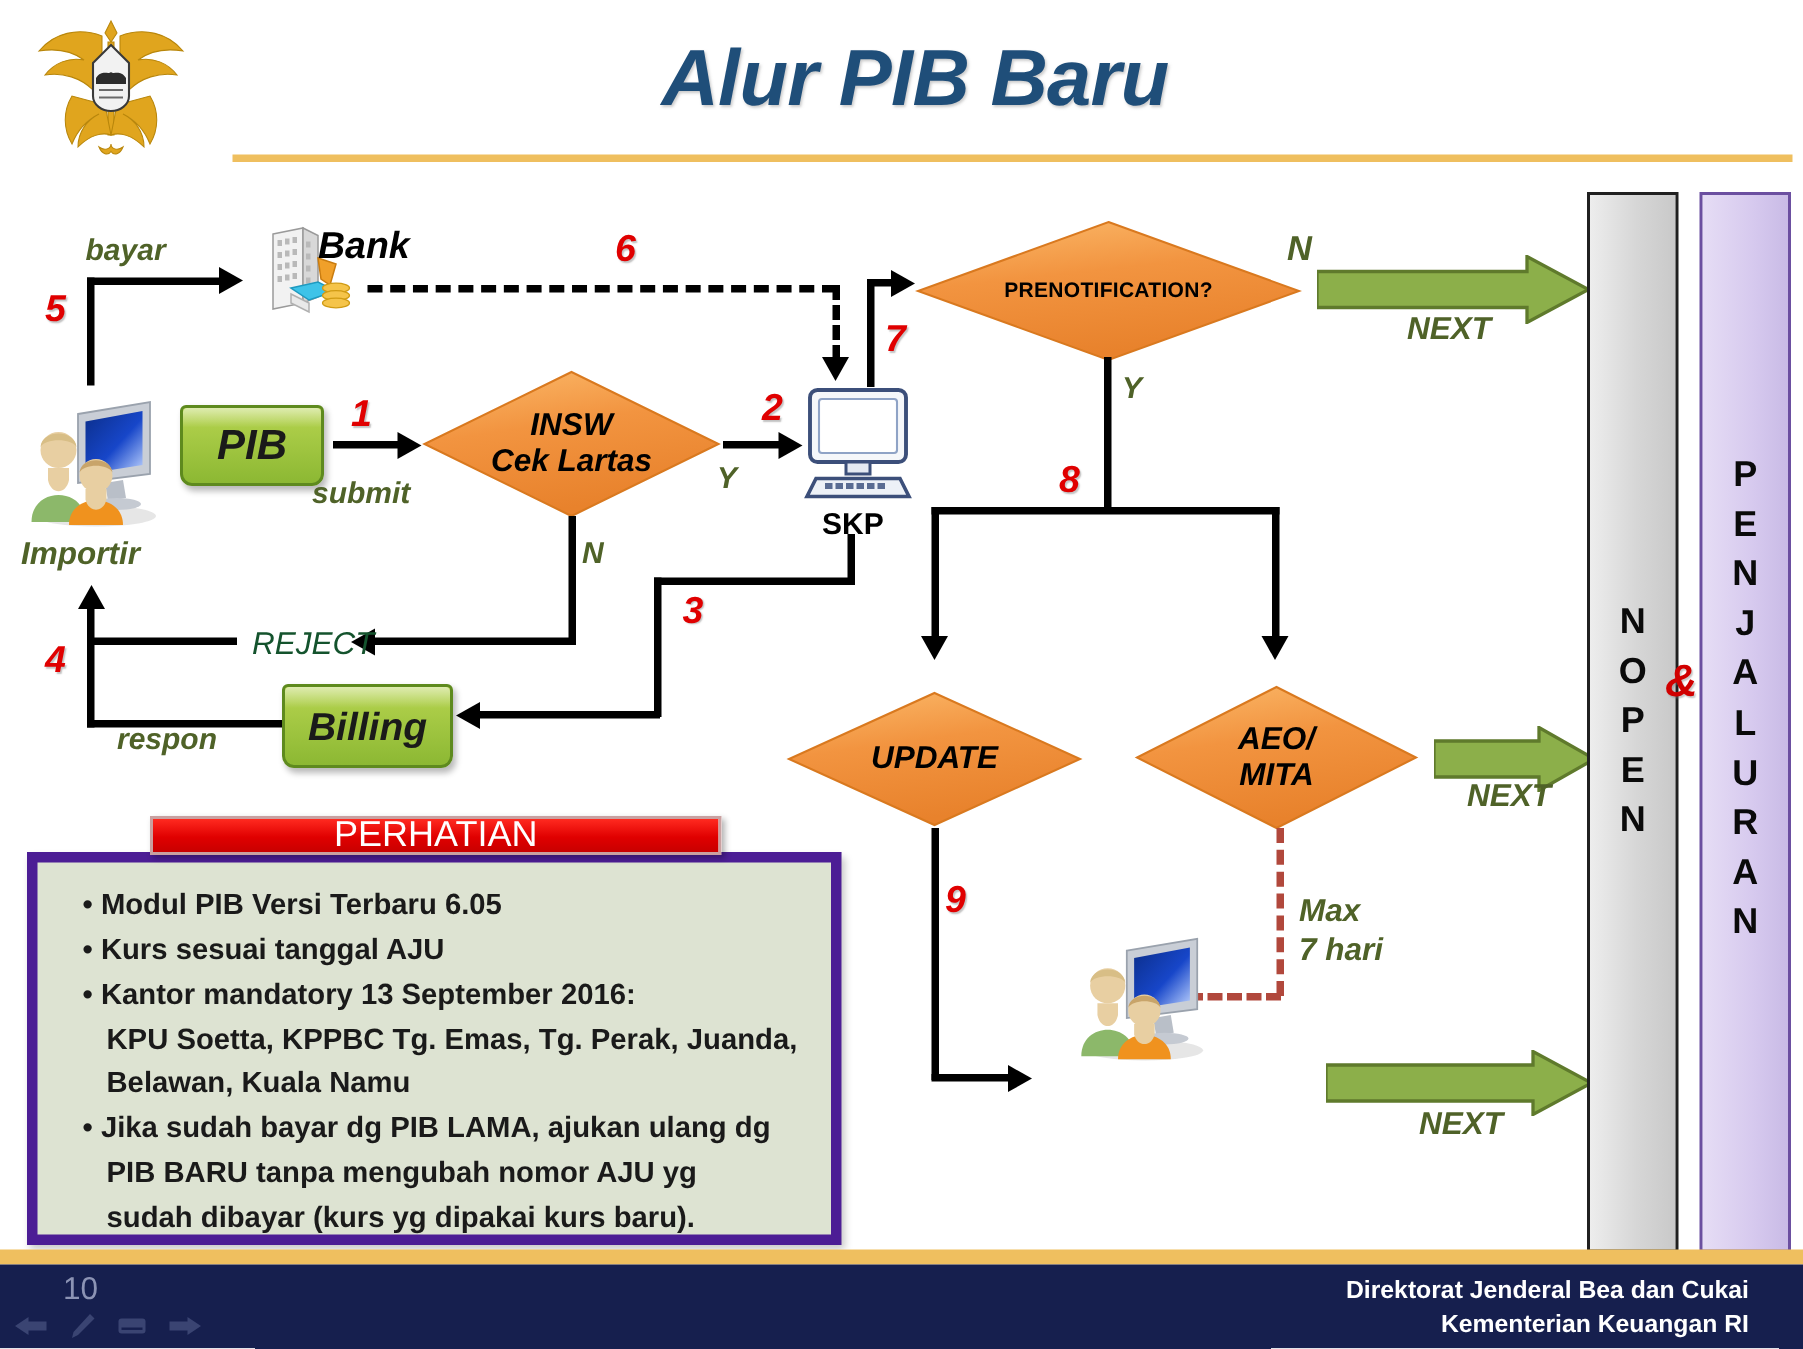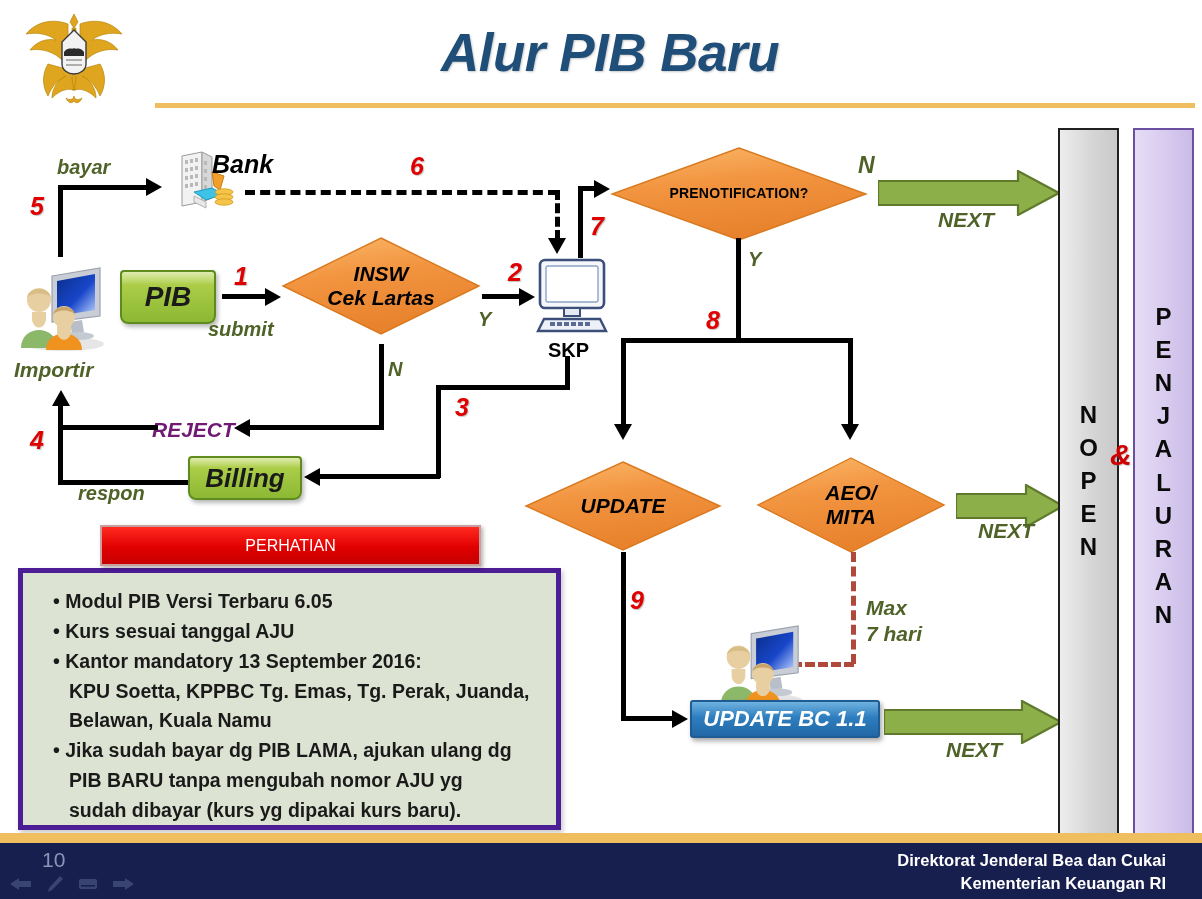--- a/index.html
+++ b/index.html
@@ -123,28 +123,28 @@
     box-shadow: 2px 3px 5px rgba(0,0,0,.35);
   }
 
   
   .nextarrow { position: absolute; }
 
   
   #note-body {
     position: absolute; left: 18px; top: 568px; width: 543px; height: 262px;
     background: #DDE3D2;
-    border: 5px solid #4c1d95;
+    border: 7px solid #4c1d95;
     box-shadow: 2px 3px 5px rgba(0,0,0,.22);
   }
   #note-head {
-    position: absolute; left: 100px; top: 525px; width: 381px; height: 41px;
+    position: absolute; left: 100px; top: 544px; width: 381px; height: 26px;
     background: linear-gradient(#FF2A20, #E00000 55%, #C80000);
     border: 2px solid #C9A0A0;
-    color: #fff; font-size: 16px;
+    color: #fff; font-size: 24px;
     display: flex; align-items: center; justify-content: center;
     box-shadow: 2px 2px 4px rgba(0,0,0,.3);
     z-index: 4;
   }
   #note-list {
     position: absolute; left: 30px; top: 14px; width: 500px;
     margin: 0; padding: 0; list-style: none;
   }
   #note-list li {
     font-size: 19.5px; font-weight: bold; color: #1a1a1a;
@@ -308,21 +308,21 @@
 
   <div class="greenbox" style="left:120px; top:270px; width:96px; height:54px; font-size:28px;">
     <span>PIB</span>
   </div>
 
   <div class="lbl num" style="left:234px; top:262px;">1</div>
   <div class="hline" style="left:222px; top:294px; width:48px;"></div>
   <div class="arrowR" style="left:265px; top:288px;"></div>
   <div class="lbl olive" style="left:208px; top:318px;">submit</div>
 
-  <div class="diamond" style="left:281px; top:236px; width:200px; height:100px;">
+  <div class="diamond" style="left:281px; top:246px; width:200px; height:100px;">
     <svg class="dshape" viewBox="0 0 200 100" preserveAspectRatio="none">
       <defs>
         <linearGradient id="og1" x1="0" y1="0" x2="0.3" y2="1">
           <stop offset="0" stop-color="#FBB96A"></stop>
             <stop offset="0.45" stop-color="#F29440"></stop>
           <stop offset="1" stop-color="#E8822C"></stop>
         </linearGradient>
       </defs>
       <polygon points="100,2 198,50 100,98 2,50" fill="url(#og1)" stroke="#D9791F" stroke-width="1.4"></polygon>
     </svg>
@@ -353,30 +353,30 @@
       </g>
     </svg>
   </div>
   <div class="lbl blk" style="left:548px; top:327px;margin-top:12px;">SKP</div>
 
   <div class="lbl yn" style="left:388px; top:358px;">N</div>
   <div class="vline" style="left:379px; top:344px; height:86px;"></div>
   <div class="hline" style="left:243px; top:425px; width:140px;"></div>
   <div class="arrowL" style="left:234px; top:419px;"></div>
 
-  <div class="lbl" style="left:152px; top:418px; font-size:21px; font-weight:bold; font-style:italic; color:#701a75;">REJECT</div>
+  <div class="lbl" style="left:168px; top:418px; font-size:21px; font-weight:normal; font-style:italic; color:#14532d;">REJECT</div>
 
   <div class="lbl num" style="left:30px; top:426px;">4</div>
   <div class="hline" style="left:58px; top:425px; width:100px;"></div>
   <div class="vline" style="left:58px; top:403px; height:82px;"></div>
   <div class="arrowU" style="left:52px; top:390px;"></div>
   <div class="hline" style="left:58px; top:480px; width:130px;"></div>
   <div class="lbl olive" style="left:78px; top:482px;">respon</div>
 
-  <div class="greenbox" style="left:188px; top:456px; width:114px; height:44px; font-size:26px;">
+  <div class="greenbox" style="left:188px; top:456px; width:114px; height:56px; font-size:26px;">
     <span>Billing</span>
   </div>
 
   <div class="lbl num" style="left:455px; top:393px;">3</div>
   <div class="vline" style="left:565px; top:356px; height:32px;"></div>
   <div class="hline" style="left:436px; top:385px; width:134px;"></div>
   <div class="vline" style="left:436px; top:385px; height:93px;"></div>
   <div class="hline" style="left:316px; top:474px; width:124px;"></div>
   <div class="arrowL" style="left:304px; top:468px;"></div>
 
@@ -459,23 +459,20 @@
       </g>
       <g>
         <ellipse cx="52" cy="55" rx="11" ry="11" fill="#E8CFA2"></ellipse>
         <path d="M41 53 C42 42 62 42 63 53 C60 47 44 47 41 53 Z" fill="#C8A46A"></path>
         <path d="M34 88 C34 66 70 66 70 88 Z" fill="#F0921E"></path>
         <path d="M45 71 C47 80 57 80 59 71 L59 64 L45 64 Z" fill="#E8CFA2"></path>
       </g>
     </svg>
   </div>
 
-  <div class="bluebox" style="left:690px; top:700px; width:190px; height:38px; font-size:22px;">
-    <span>UPDATE BC 1.1</span>
-  </div>
 
   <div class="nextarrow" style="left:884px; top:700px; width:178px; height:44px;">
     <svg viewBox="0 0 178 44" width="178" height="44">
       <polygon points="0,10 138,10 138,1 177,22 138,43 138,34 0,34" fill="#8CAF4A" stroke="#5F7A2C" stroke-width="2.2"></polygon>
     </svg>
   </div>
   <div class="lbl olive" style="left:946px; top:738px; font-size:21px;">NEXT</div>
 
   <div id="note-body">
     <ul id="note-list">

